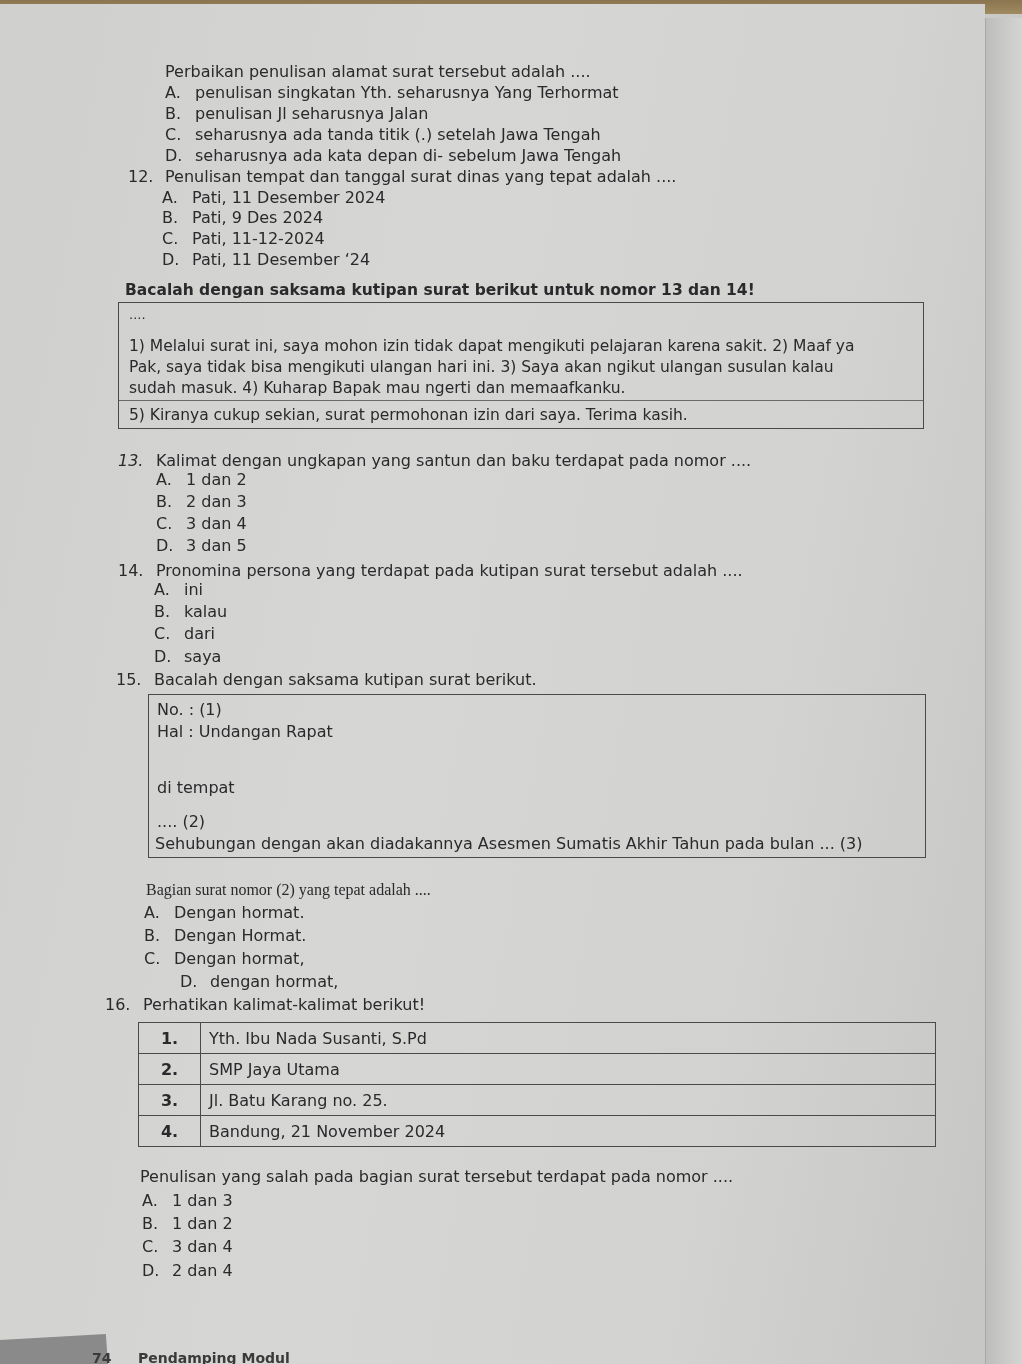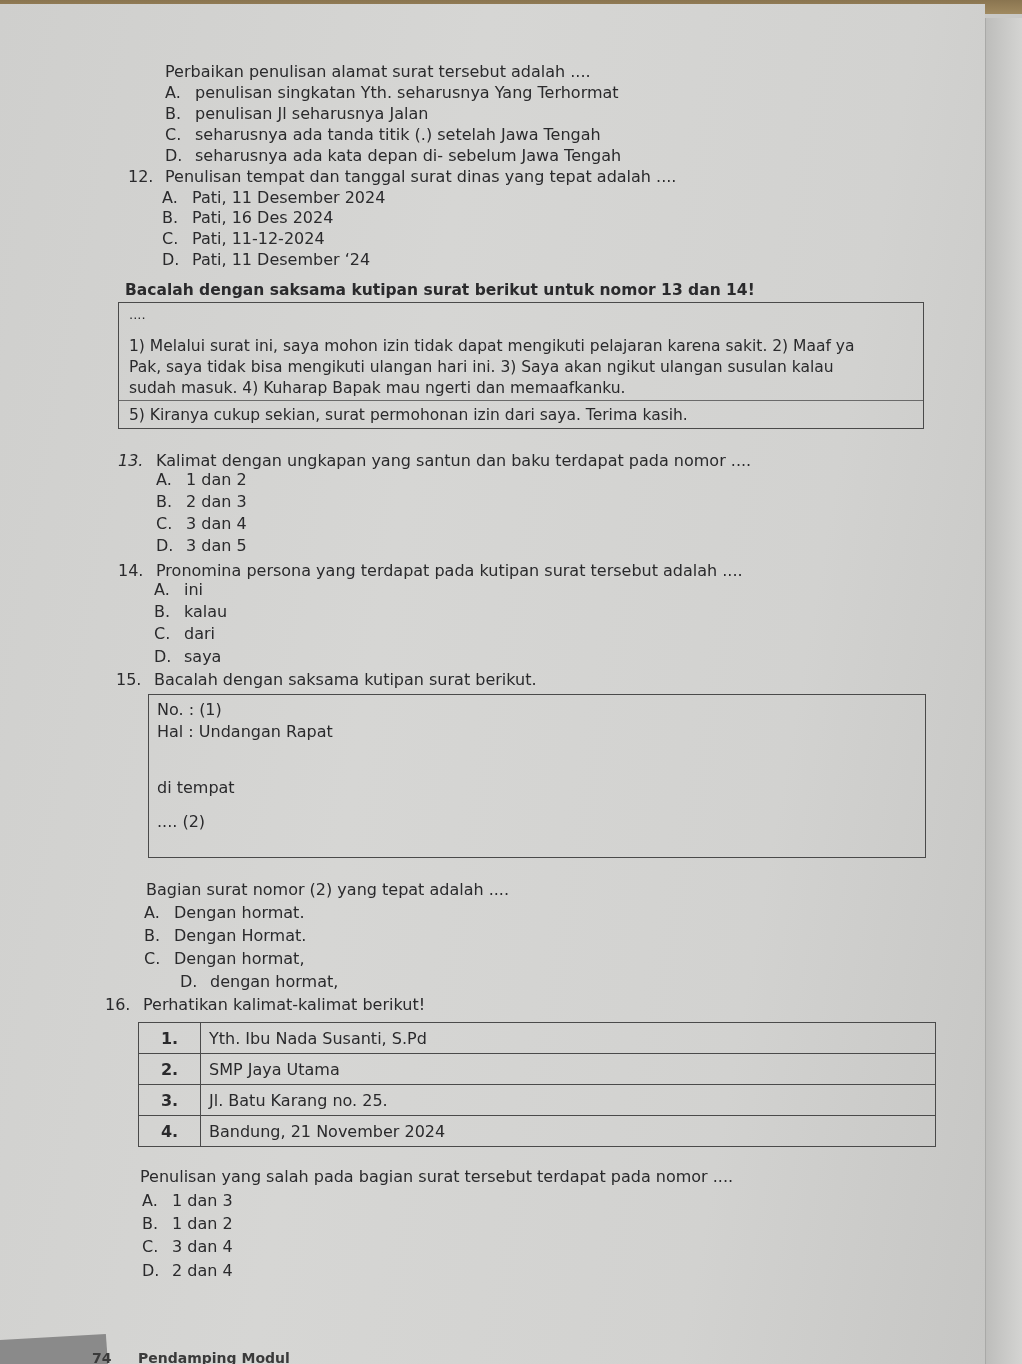--- a/index.html
+++ b/index.html
@@ -69,21 +69,21 @@
     <div class="line" style="left:165px; top:62px;">Perbaikan penulisan alamat surat tersebut adalah ....</div>
     <div class="line" style="left:165px; top:83px;"><span class="opt-letter">A.</span><span>penulisan singkatan Yth. seharusnya Yang Terhormat</span></div>
     <div class="line" style="left:165px; top:104px;"><span class="opt-letter">B.</span><span>penulisan Jl seharusnya Jalan</span></div>
     <div class="line" style="left:165px; top:125px;"><span class="opt-letter">C.</span><span>seharusnya ada tanda titik (.) setelah Jawa Tengah</span></div>
     <div class="line" style="left:165px; top:146px;"><span class="opt-letter">D.</span><span>seharusnya ada kata depan di- sebelum Jawa Tengah</span></div>
   </div>
 
   <div>
     <div class="line" style="left:128px; top:167px;"><span class="q-num" style="width:37px;">12.</span><span>Penulisan tempat dan tanggal surat dinas yang tepat adalah ....</span></div>
     <div class="line" style="left:162px; top:188px;"><span class="opt-letter">A.</span><span>Pati, 11 Desember 2024</span></div>
-    <div class="line" style="left:162px; top:208px;"><span class="opt-letter">B.</span><span>Pati, 16 Des 2024</span></div>
+    <div class="line" style="left:162px; top:208px;"><span class="opt-letter">B.</span><span>Pati, 9 Des 2024</span></div>
     <div class="line" style="left:162px; top:229px;"><span class="opt-letter">C.</span><span>Pati, 11-12-2024</span></div>
     <div class="line" style="left:162px; top:250px;"><span class="opt-letter">D.</span><span>Pati, 11 Desember ‘24</span></div>
   </div>
 
   <div class="line bold" style="left:125px; top:280px; font-size:15.5px;">Bacalah dengan saksama kutipan surat berikut untuk nomor 13 dan 14!</div>
 
   <div class="box" style="left:118px; top:302px; width:806px; height:127px;">
     <div class="line" style="left:10px; top:2px; font-size:13px;">....</div>
     <div class="line" style="left:10px; top:33px; font-size:15.5px;">1) Melalui surat ini, saya mohon izin tidak dapat mengikuti pelajaran karena sakit. 2) Maaf ya</div>
     <div class="line" style="left:10px; top:54px; font-size:15.5px;">Pak, saya tidak bisa mengikuti ulangan hari ini. 3) Saya akan ngikut ulangan susulan kalau</div>
@@ -109,23 +109,24 @@
   </div>
 
   <div>
     <div class="line" style="left:116px; top:670px;"><span class="q-num" style="width:38px;">15.</span><span>Bacalah dengan saksama kutipan surat berikut.</span></div>
 
     <div class="box" style="left:148px; top:694px; width:778px; height:164px;">
       <div class="line" style="left:8px; top:5px;">No. : (1)</div>
       <div class="line" style="left:8px; top:27px;">Hal  : Undangan Rapat</div>
       <div class="line" style="left:8px; top:83px;">di tempat</div>
       <div class="line" style="left:8px; top:117px;">.... (2)</div>
+      <div class="line" style="left:6px; top:139px;">Sehubungan dengan akan diadakannya Asesmen Sumatis Akhir Tahun pada bulan ... (3)</div>
     </div>
 
-    <div class="line" style="left:146px; top:880px;">Bagian surat nomor (2) yang tepat adalah ....</div>
+    <div class="line" style="left:146px; top:880px;font-family:Liberation Serif, serif;">Bagian surat nomor (2) yang tepat adalah ....</div>
     <div class="line" style="left:144px; top:903px;"><span class="opt-letter">A.</span><span>Dengan hormat.</span></div>
     <div class="line" style="left:144px; top:926px;"><span class="opt-letter">B.</span><span>Dengan Hormat.</span></div>
     <div class="line" style="left:144px; top:949px;"><span class="opt-letter">C.</span><span>Dengan hormat,</span></div>
     <div class="line" style="left:144px; top:972px;margin-left:36px;"><span class="opt-letter">D.</span><span>dengan hormat,</span></div>
   </div>
 
   <div>
     <div class="line" style="left:105px; top:995px;"><span class="q-num" style="width:38px;">16.</span><span>Perhatikan kalimat-kalimat berikut!</span></div>
 
     <table class="t16">

